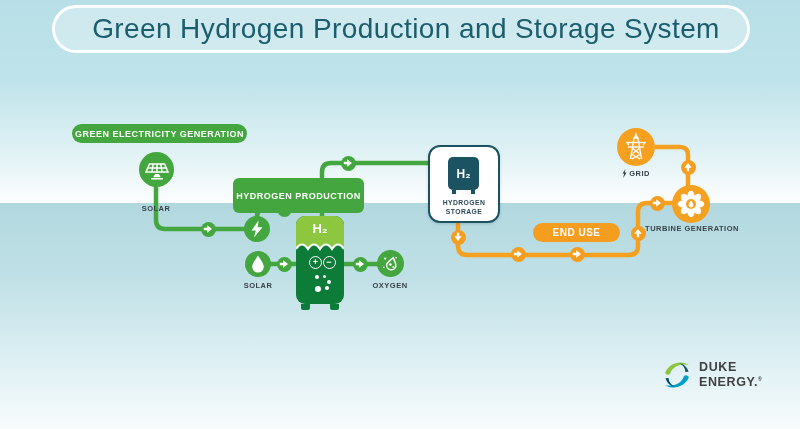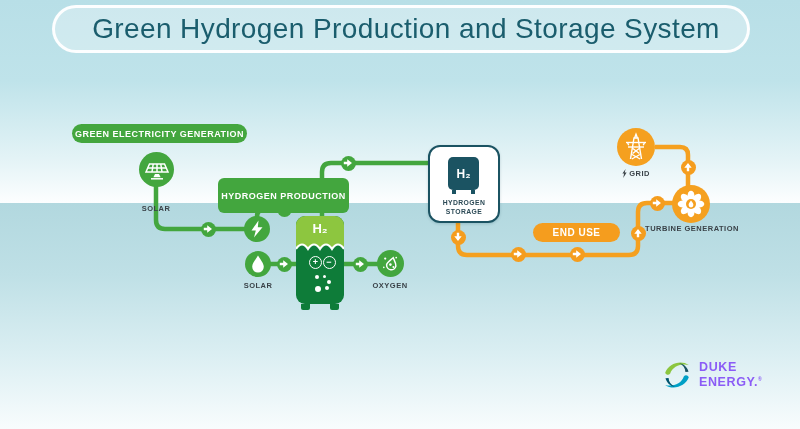--- a/index.html
+++ b/index.html
@@ -58,21 +58,21 @@
   .card-tank{position:absolute;left:18px;top:10px;width:31px;height:33px;background:#1b5362;border-radius:5px;
     display:flex;align-items:center;justify-content:center;color:#fff;font-weight:bold;font-size:12px;}
   .card-leg{position:absolute;background:#1b5362;width:4px;height:4px;top:43px;}
   .card-line{position:absolute;width:100%;text-align:center;font-size:6.8px;font-weight:bold;
     color:#2c4a56;letter-spacing:.4px;}
   
   .grid-label{display:flex;align-items:center;gap:2px;justify-content:center;z-index:6;}
   
   .brand{left:660px;top:357px;display:flex;align-items:center;gap:5px;z-index:6;}
   .brand-text{display:flex;flex-direction:column;line-height:12px;}
-  .brand-line{font-size:12.5px;font-weight:bold;color:#8b5cf6;letter-spacing:.6px;}
+  .brand-line{font-size:12.5px;font-weight:bold;color:#404040;letter-spacing:.6px;}
   .brand-reg{font-size:5px;vertical-align:super;}
 </style>
 </head>
 <body>
 
 <div id="canvas">
   <div class="abs bg-top"></div>
   <div class="abs bg-bottom"></div>
 
   <div class="abs title-box">
@@ -89,21 +89,21 @@
     </g>
     <g fill="none" stroke="#f5a01f" stroke-width="4.5">
       <path d="M458,220 V246 Q458,255 467,255 H629 Q638,255 638,246 V212 Q638,203 647,203 H674"></path>
       <path d="M655,147 H680 Q688,147 688,155 V186"></path>
     </g>
   </svg>
 
   <div class="abs pill green" style="left:72px;top:124px;width:175px;height:19px;">
     <span>GREEN ELECTRICITY GENERATION</span>
   </div>
-  <div class="abs pill green" style="left:218px;top:178px;width:131px;height:35px;border-radius:6px;">
+  <div class="abs pill green" style="left:233px;top:178px;width:131px;height:35px;border-radius:6px;">
     <span>HYDROGEN PRODUCTION</span>
   </div>
   <div class="abs pill orange" style="left:533px;top:223px;width:87px;height:19px;font-size:10px;">
     <span>END USE</span>
   </div>
 
   <div class="abs arrow g" style="left:200.5px;top:221.5px;">
       <svg width="12" height="12" viewBox="0 0 12 12">
         <path d="M1.8,4.8 h3.4 v-2.5 l4.8,3.7 -4.8,3.7 v-2.5 h-3.4 z" fill="#fff"></path>
       </svg>

